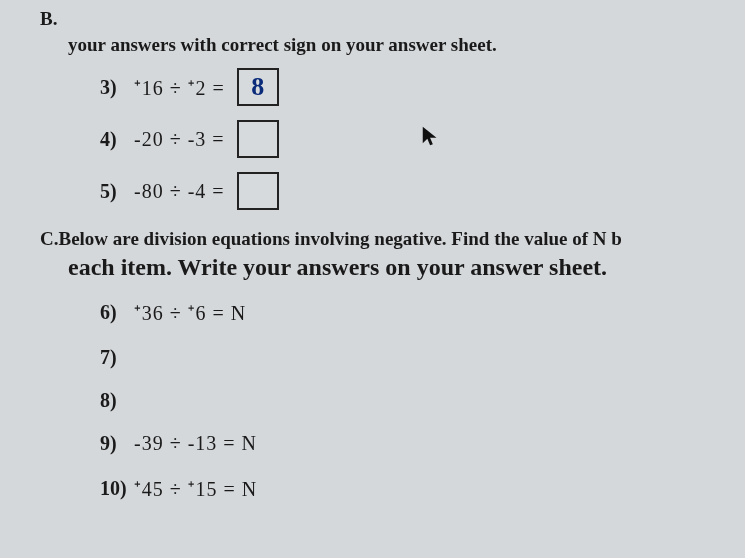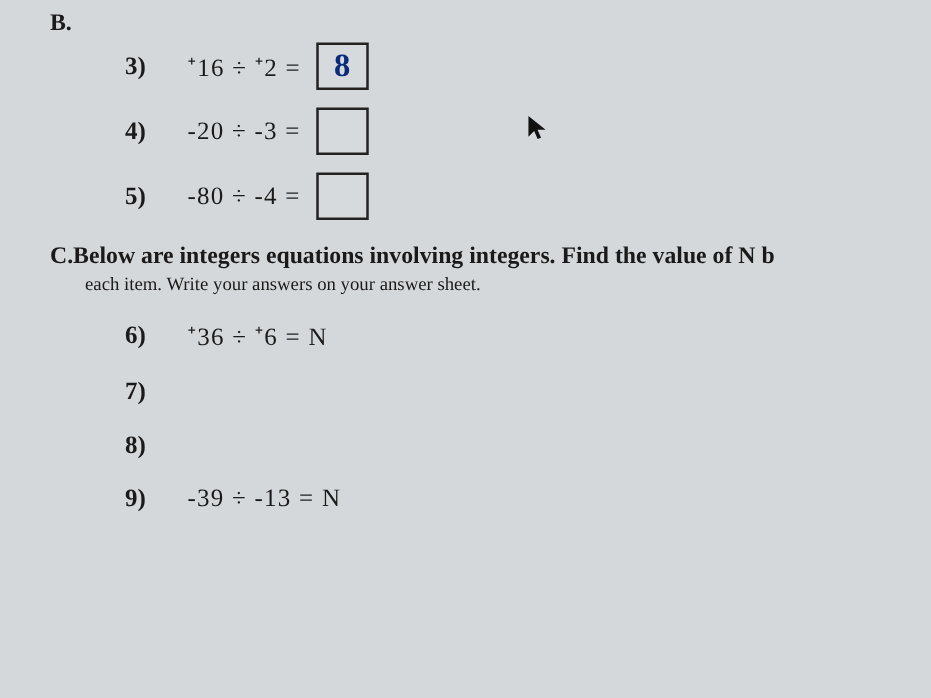--- a/index.html
+++ b/index.html
@@ -35,21 +35,20 @@
       margin-bottom: 14px;
       font-size: 20px;
       position: relative;
     }
     .problem-num {
       font-weight: bold;
       width: 34px;
     }
     .problem-expr {
       letter-spacing: 1px;
-      margin-left: 16px;
     }
     .answer-box {
       display: inline-block;
       width: 38px;
       height: 34px;
       border: 2px solid #222;
       margin-left: 12px;
       text-align: center;
       line-height: 34px;
       font-family: 'Segoe Script', cursive;
@@ -80,20 +79,21 @@
     }
   </style>
 </head>
 <body>
 
 <div class="page">
 
   <div class="section-heading">
     <span>B.</span>
   </div>
+  <div class="section-text-line2">your answers with correct sign on your answer sheet.</div>
 
   <div>
     <div class="problem-row">
       <span class="problem-num">3)</span>
       <span class="problem-expr">⁺16  ÷  ⁺2  =</span>
       <span class="answer-box">8</span>
     </div>
     <div class="problem-row">
       <span class="problem-num">4)</span>
       <span class="problem-expr">-20  ÷  -3  =</span>
@@ -107,35 +107,39 @@
     <div class="problem-row">
       <span class="problem-num">5)</span>
       <span class="problem-expr">-80  ÷  -4  =</span>
       <span class="answer-box"></span>
     </div>
   </div>
 
   <div class="section-c">
     <div class="section-heading">
       <span>C.</span>
-      <span>Below are integers equations involving integers. Find the value of N b</span>
+      <span>Below are division equations involving negative. Find the value of N b</span>
     </div>
-    <div class="section-text-line2" style="font-weight:normal;font-size:15px;">each item. Write your answers on your answer sheet.</div>
+    <div class="section-text-line2" style="font-weight:bold;font-size:24px;">each item. Write your answers on your answer sheet.</div>
 
     <div class="problems-c">
       <div class="problem-row">
         <span class="problem-num">6)</span>
         <span class="problem-expr">⁺36  ÷  ⁺6  = N</span>
       </div>
       <div class="problem-row">
         <span class="problem-num">7)</span>
       </div>
       <div class="problem-row">
         <span class="problem-num">8)</span>
       </div>
       <div class="problem-row">
         <span class="problem-num">9)</span>
         <span class="problem-expr">-39  ÷  -13  = N</span>
       </div>
+      <div class="problem-row">
+        <span class="problem-num">10)</span>
+        <span class="problem-expr">⁺45  ÷  ⁺15  = N</span>
+      </div>
     </div>
   </div>
 
 </div>
 
 </body></html>

